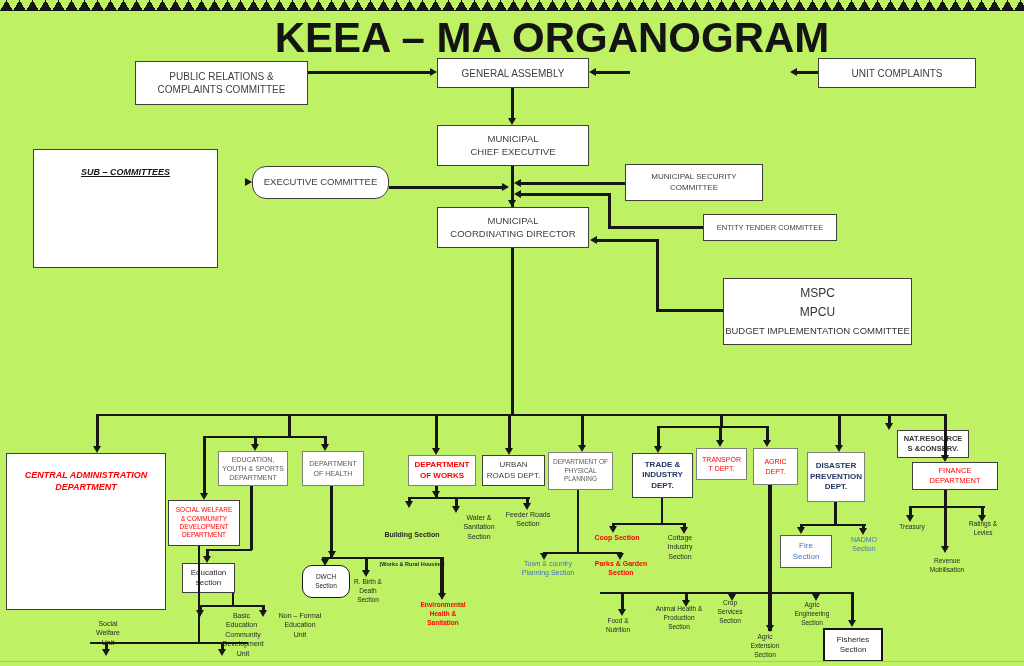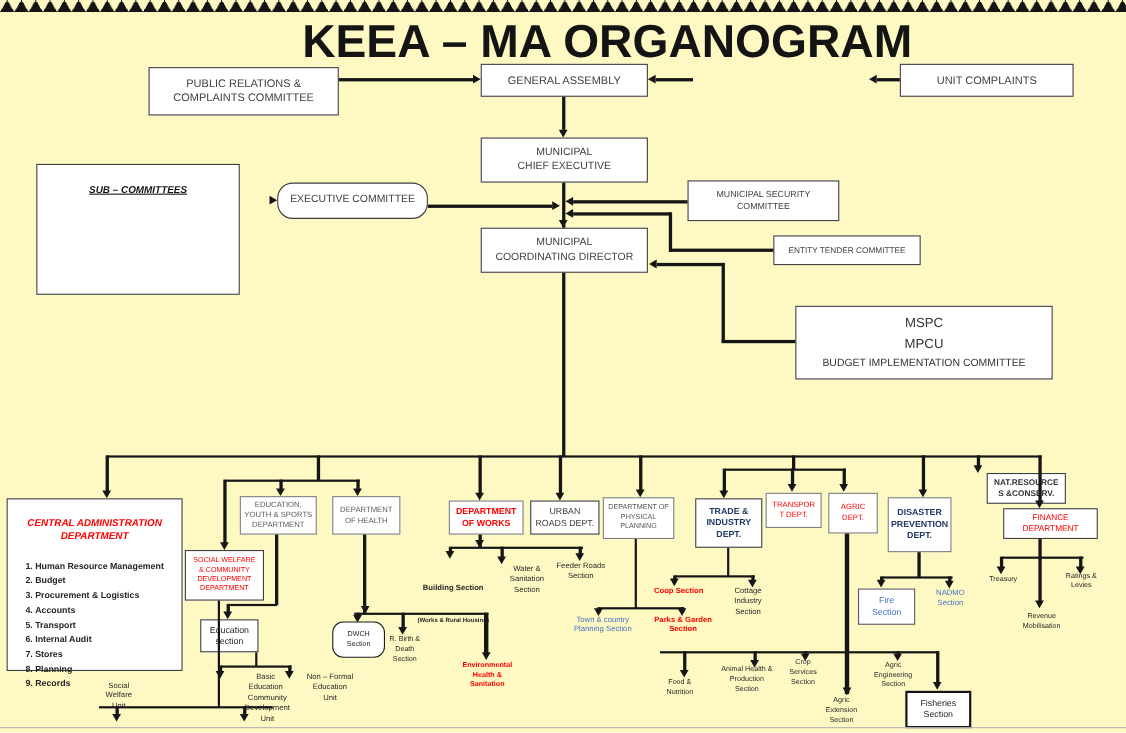--- a/index.html
+++ b/index.html
@@ -1,16 +1,16 @@
 <!DOCTYPE html>
 <html><head>
 <meta charset="utf-8">
 <style>
   html,body{margin:0;padding:0;background:#fff;}
-  #canvas{position:relative;width:1024px;height:666px;background:#fef9c3;overflow:hidden;
+  #canvas{position:relative;width:1024px;height:666px;background:#bef264;overflow:hidden;
           font-family:"Liberation Sans",sans-serif;}
   .zz{position:absolute;left:0;top:0;width:1024px;height:11px;
       background:conic-gradient(from 149deg at 50% 0%, #141414 0 62deg, transparent 62deg) 0 0/13px 11px repeat-x;}
   .title{position:absolute;left:40px;top:14px;width:1024px;text-align:center;
          font-size:42px;font-weight:bold;color:#141414;letter-spacing:0px;}
   .bx{position:absolute;box-sizing:border-box;border:1.2px solid #3f3f3f;background:#fff;
       display:flex;align-items:center;justify-content:center;text-align:center;
       white-space:pre-line;color:#404040;font-size:9.5px;line-height:1.3;}
   .lbl{position:absolute;text-align:center;white-space:pre-line;color:#262626;line-height:1.35;}
   .ln{position:absolute;background:#161616;}
@@ -42,30 +42,29 @@
     <div style="text-align:center;font-weight:bold;font-style:italic;text-decoration:underline;font-size:9px;color:#141414;">SUB – COMMITTEES</div>
   </div>
 
   <div class="bx" style="left:625px;top:164px;width:138px;height:37px;font-size:8px;"><span>MUNICIPAL SECURITY
 COMMITTEE</span></div>
   <div class="bx" style="left:252px;top:166px;width:137px;height:33px;border-radius:14px;border-width:1.5px;"><span>EXECUTIVE COMMITTEE</span></div>
   <div class="bx" style="left:703px;top:214px;width:134px;height:27px;font-size:7.5px;"><span>ENTITY TENDER COMMITTEE</span></div>
   <div class="bx" style="left:437px;top:207px;width:152px;height:41px;"><span>MUNICIPAL
 COORDINATING DIRECTOR</span></div>
 
-  <div class="bx" style="left:723px;top:278px;width:234px;height:67px;flex-direction:column;gap:4px;border-width:1.5px;color:#333;">
+  <div class="bx" style="left:723px;top:278px;width:189px;height:67px;flex-direction:column;gap:4px;border-width:1.5px;color:#333;">
     <div style="font-size:12px;">MSPC</div>
     <div style="font-size:12px;">MPCU</div>
     <div style="font-size:9.5px;">BUDGET IMPLEMENTATION COMMITTEE</div>
   </div>
 
   <div class="bx" style="left:6px;top:453px;width:160px;height:157px;display:block;text-align:left;padding:4px 3px;border-width:1.5px;">
     <div class="red" style="text-align:center;font-weight:bold;font-style:italic;font-size:9px;white-space:pre-line;">CENTRAL ADMINISTRATION
 DEPARTMENT</div>
-    <ol style="margin:4px 0 0 22px;font-size:8px;font-weight:600;color:#262626;"><li>Human Resource Management</li><li>Budget</li><li>Procurement &amp; Logistics</li><li>Accounts</li><li>Transport</li><li>Internal Audit</li><li>Stores</li><li>Planning</li><li>Records</li></ol>
   </div>
 
   <div class="bx red" style="left:168px;top:500px;width:72px;height:46px;font-size:6.5px;"><span>SOCIAL WELFARE
 &amp; COMMUNITY
 DEVELOPMENT
 DEPARTMENT</span></div>
   <div class="bx gray" style="left:218px;top:451px;width:70px;height:35px;font-size:7px;border-color:#7f7f7f;"><span>EDUCATION,
 YOUTH &amp; SPORTS
 DEPARTMENT</span></div>
   <div class="bx gray" style="left:302px;top:451px;width:62px;height:35px;font-size:7px;border-color:#7f7f7f;"><span>DEPARTMENT

